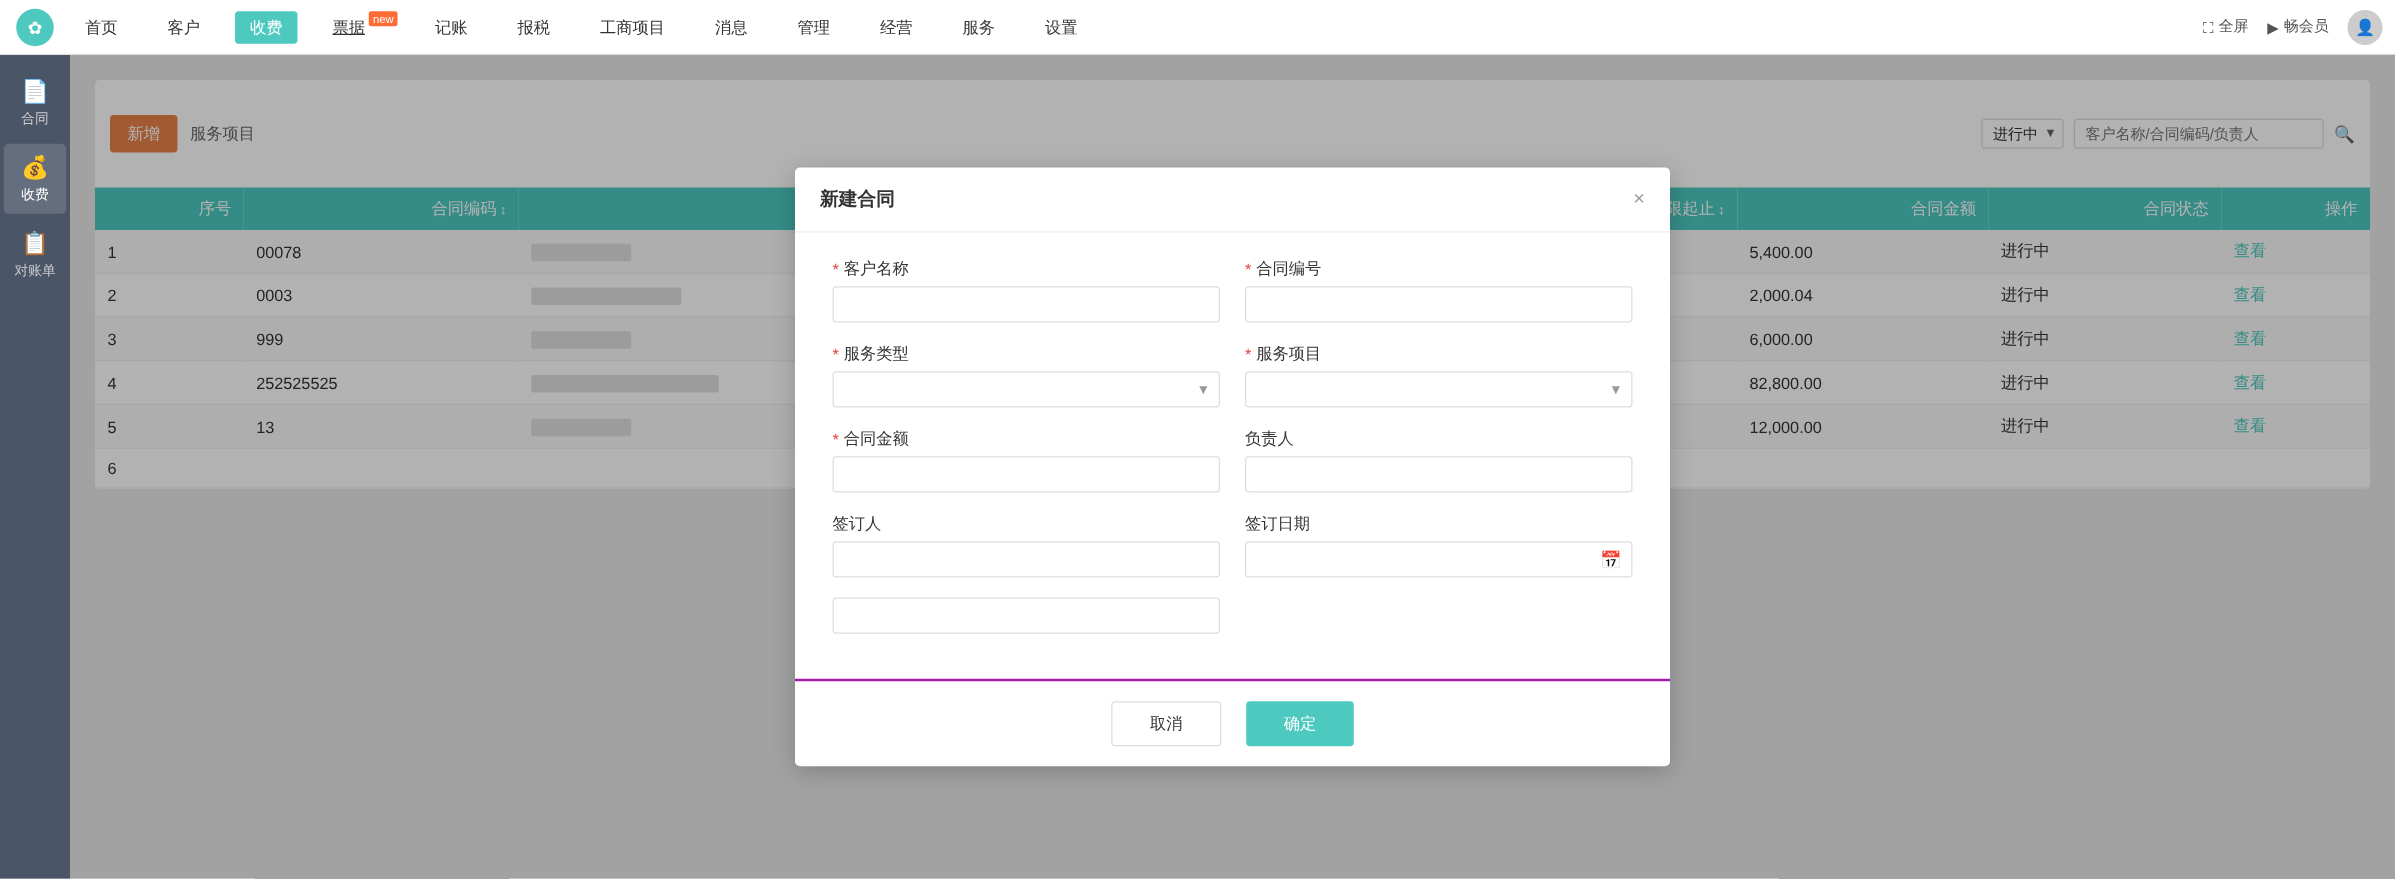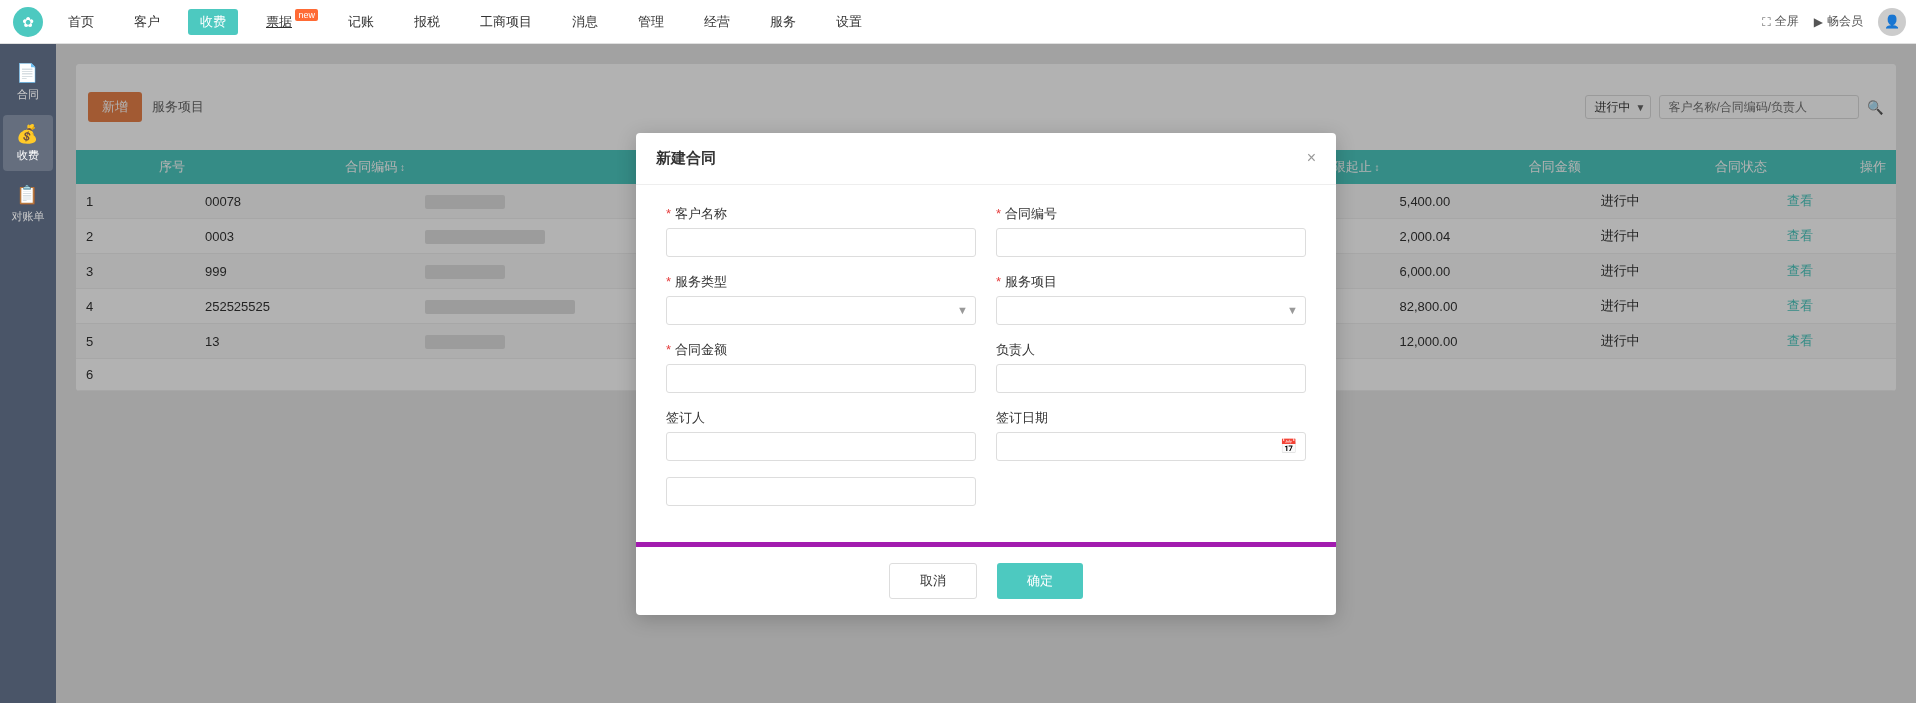--- a/index.html
+++ b/index.html
@@ -317,21 +317,21 @@
       transform: translateY(-50%);
       color: #999;
       pointer-events: none;
       font-size: 11px;
     }
     .modal-footer {
       padding: 16px 20px;
       display: flex;
       justify-content: center;
       gap: 20px;
-      border-top: 5px solid #a21caf;
+      border-top: 2px solid #a21caf;
     }
     .btn-cancel {
       background: #fff;
       border: 1px solid #ddd;
       border-radius: 3px;
       padding: 8px 30px;
       cursor: pointer;
       font-size: 13px;
       color: #333;
     }

